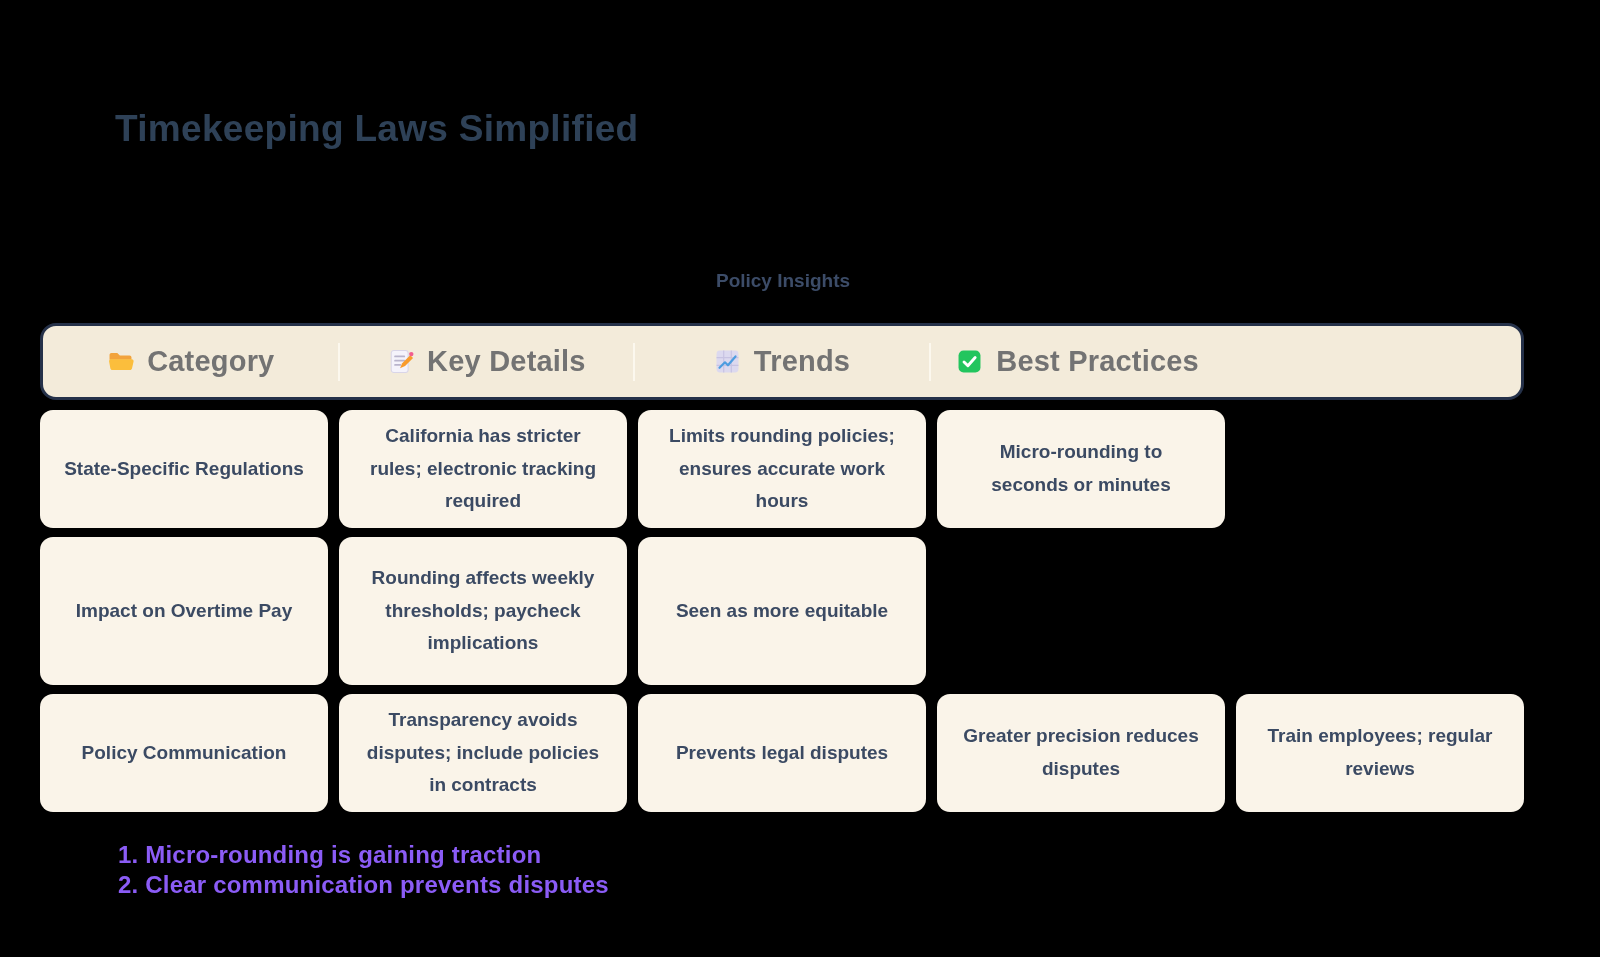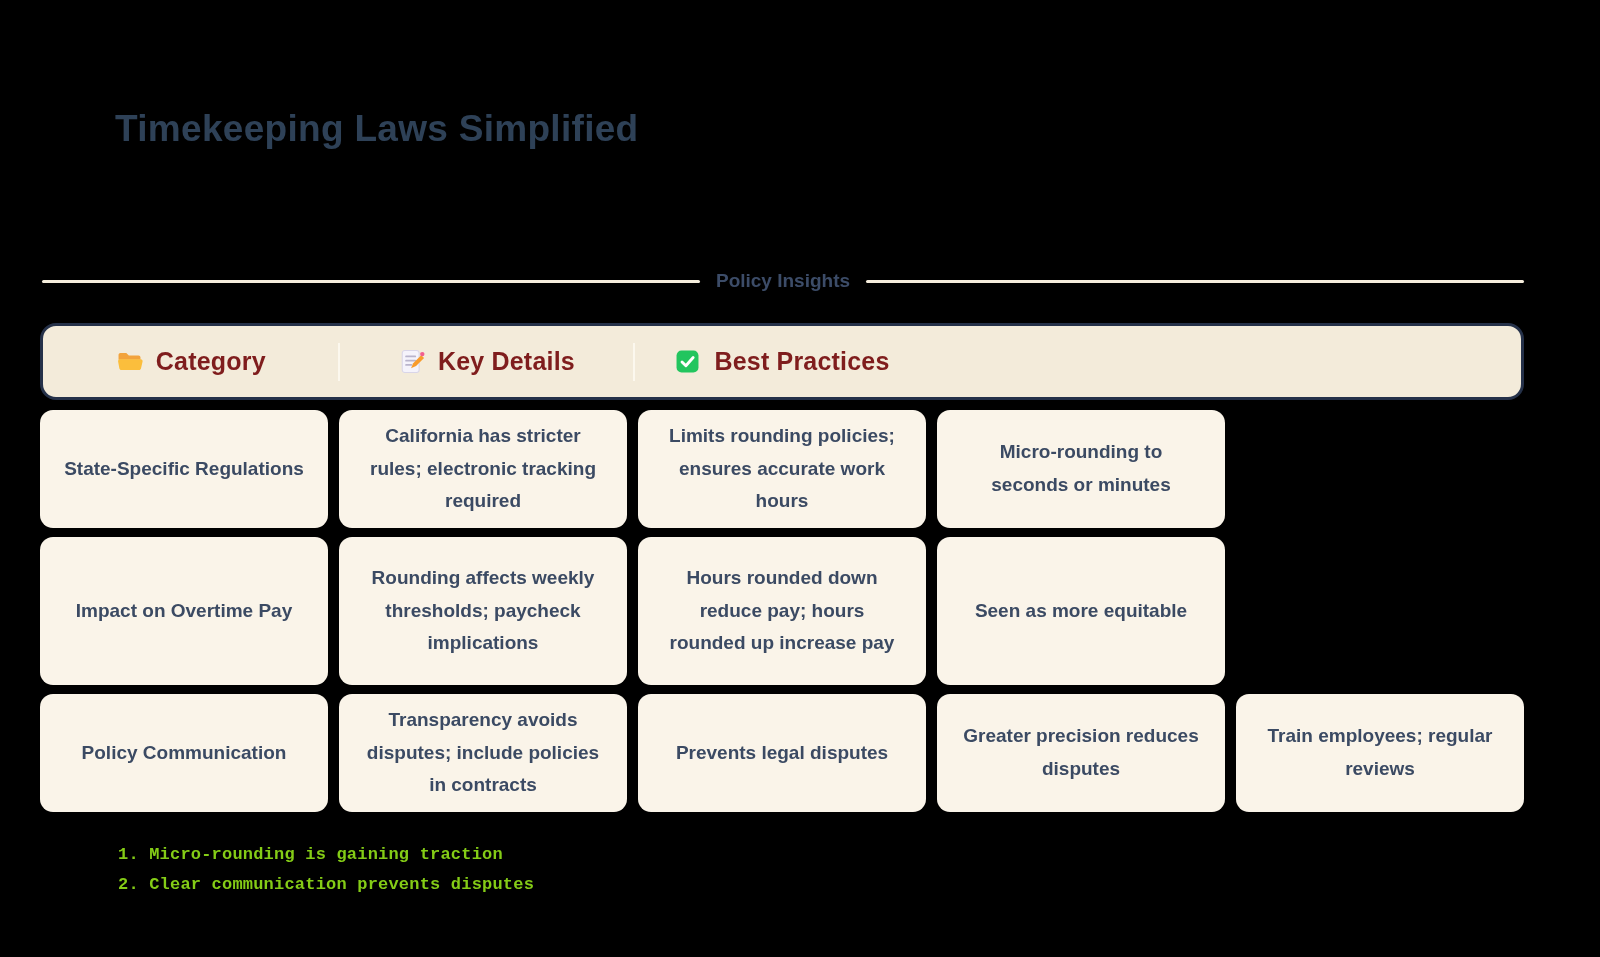--- a/index.html
+++ b/index.html
@@ -2,46 +2,46 @@
 <html><head>
 <meta charset="utf-8">
 <style>
   html,body{margin:0;padding:0;background:#000;}
   body{width:1600px;height:957px;font-family:"Liberation Sans",sans-serif;}
   .canvas{position:relative;width:1600px;height:957px;background:#000;overflow:hidden;}
 
   .title{position:absolute;left:115px;top:108px;font-size:37px;font-weight:700;color:#2e4157;letter-spacing:.3px;}
   .subtitle{position:absolute;left:115px;top:176px;font-size:22px;font-weight:600;color:#2e405b;letter-spacing:.2px;}
 
-  .section-row{position:absolute;left:42px;top:270px;width:1482px;display:flex;gap:16px;align-items:center;}
+  .section-row{position:absolute;left:42px;top:270px;width:1482px;display:flex;gap:16px;align-items:center;flex-direction:column;}
   .section-group{display:flex;align-items:center;gap:16px;}
   .section-group.left{flex:304;}
   .section-group.right{flex:200;}
   .section-line{flex:1;height:3px;background:#f6eedd;border-radius:2px;}
   .section-label{font-size:19px;font-weight:600;color:#3c4c68;white-space:nowrap;}
 
   .header-bar{position:absolute;left:40px;top:323px;width:1484px;height:77px;box-sizing:border-box;
     background:#f3ebda;border:3px solid #253149;border-radius:16px;
     display:grid;grid-template-columns:repeat(5,1fr);}
   .header-cell{display:flex;align-items:center;justify-content:center;gap:13px;position:relative;}
   .header-cell:not(:first-child)::before{content:"";position:absolute;left:-1px;top:50%;transform:translateY(-50%);
     width:2px;height:38px;background:#fcf8ee;}
-  .header-label{font-size:25px;font-weight:700;color:#7f1d1d;letter-spacing:.2px;}
+  .header-label{font-size:29px;font-weight:700;color:#737373;letter-spacing:.2px;}
   .icon{width:27px;height:27px;display:block;}
 
   .row{position:absolute;left:40px;width:1484px;display:grid;grid-template-columns:repeat(5,1fr);gap:11px;}
   .row1{top:410px;height:118px;}
   .row2{top:537px;height:148px;}
   .row3{top:694px;height:118px;}
   .cell{background:#faf4e9;border-radius:13px;box-sizing:border-box;
     display:flex;align-items:center;justify-content:center;text-align:center;
     padding:6px 24px;font-size:19px;font-weight:600;color:#3b4a63;line-height:1.72;}
 
   .notes{position:absolute;left:118px;top:840px;}
-  .note{font-size:17px;font-weight:700;color:#84cc16;line-height:30px;letter-spacing:.2px;font-family:Liberation Mono, monospace;}
+  .note{font-size:24px;font-weight:700;color:#8b5cf6;line-height:30px;letter-spacing:.2px;}
 </style>
 </head>
 <body>
 
 <div class="canvas">
 
   <div class="title">Timekeeping Laws Simplified</div>
 
   <div class="section-row">
     <div class="section-group left">
@@ -63,38 +63,45 @@
       <svg class="icon" viewBox="0 0 32 32">
         <rect x="5" y="3" width="20" height="26" rx="3" fill="#f5f3fb" stroke="#d9d5e8" stroke-width="1.2"></rect>
         <path d="M9.5 10h11M9.5 15h11M9.5 20h6.5" stroke="#b9b4cc" stroke-width="2" stroke-linecap="round"></path>
         <path d="M27.5 8.5 18 18l-2.6 6 6-2.6 9.5-9.5z" fill="#f89b2c"></path>
         <circle cx="28.8" cy="7.2" r="2.6" fill="#f25e8e"></circle>
       </svg>
       <div class="header-label">Key Details</div>
     </div>
     <div class="header-cell">
       <svg class="icon" viewBox="0 0 32 32">
+        <rect x="3" y="3" width="26" height="26" rx="4" fill="#dcd9ef"></rect>
+        <path d="M11.5 3v26M20.5 3v26M3 11.5h26M3 20.5h26" stroke="#c7c3e2" stroke-width="1.4"></path>
+        <path d="M6.5 23.5l6.5-6.5 3.5 3.5 9-10.5" stroke="#4d9de0" stroke-width="2.6" fill="none" stroke-linecap="round" stroke-linejoin="round"></path>
+      </svg>
+      <div class="header-label">Trends</div>
+    </div>
+    <div class="header-cell">
+      <svg class="icon" viewBox="0 0 32 32">
         <rect x="3" y="3" width="26" height="26" rx="6" fill="#22c55e"></rect>
         <path d="M9.5 16.5l4.6 4.6 8.6-9.8" stroke="#ffffff" stroke-width="3.4" fill="none" stroke-linecap="round" stroke-linejoin="round"></path>
       </svg>
       <div class="header-label">Best Practices</div>
     </div>
   </div>
 
   <div class="row row1">
     <div class="cell">State-Specific Regulations</div>
     <div class="cell">California has stricter rules; electronic tracking required</div>
     <div class="cell">Limits rounding policies; ensures accurate work hours</div>
     <div class="cell">Micro-rounding to seconds or minutes</div>
   </div>
 
   <div class="row row2">
     <div class="cell">Impact on Overtime Pay</div>
     <div class="cell">Rounding affects weekly thresholds; paycheck implications</div>
-    <div class="cell">Hours rounded down reduce pay; hours rounded up increase pay</div>
     <div class="cell">Seen as more equitable</div>
   </div>
 
   <div class="row row3">
     <div class="cell">Policy Communication</div>
     <div class="cell">Transparency avoids disputes; include policies in contracts</div>
     <div class="cell">Prevents legal disputes</div>
     <div class="cell">Greater precision reduces disputes</div>
     <div class="cell">Train employees; regular reviews</div>
   </div>

